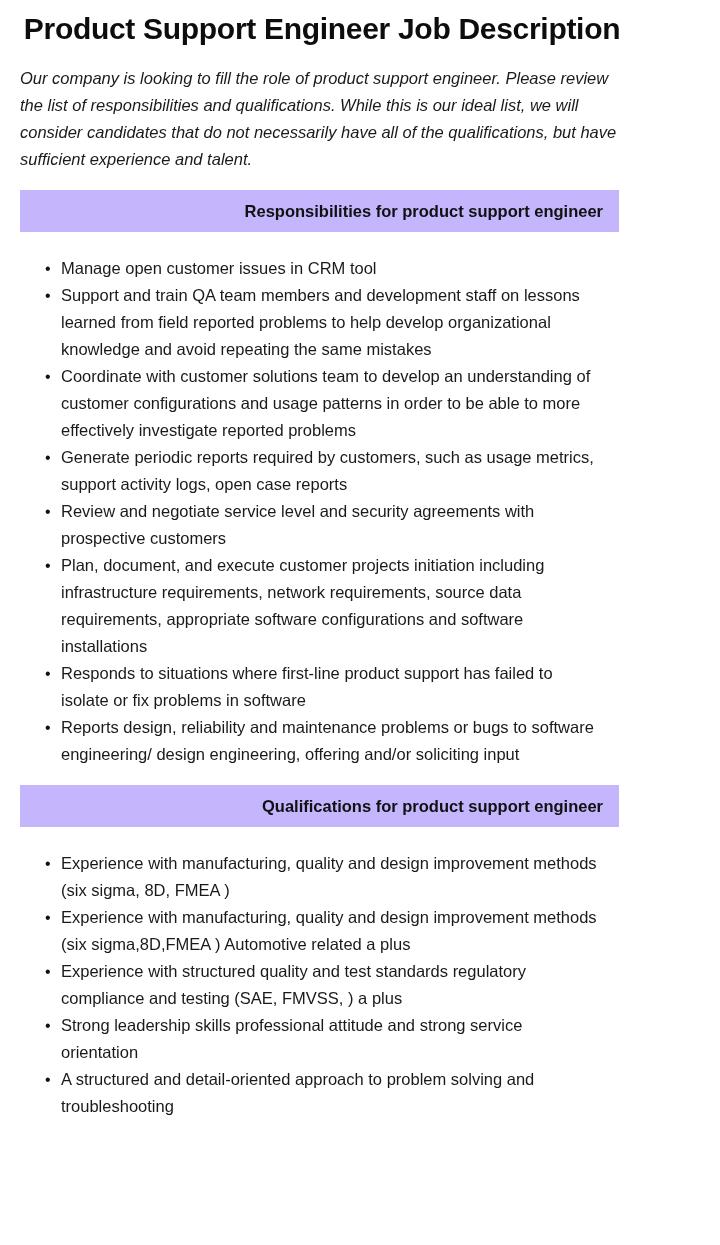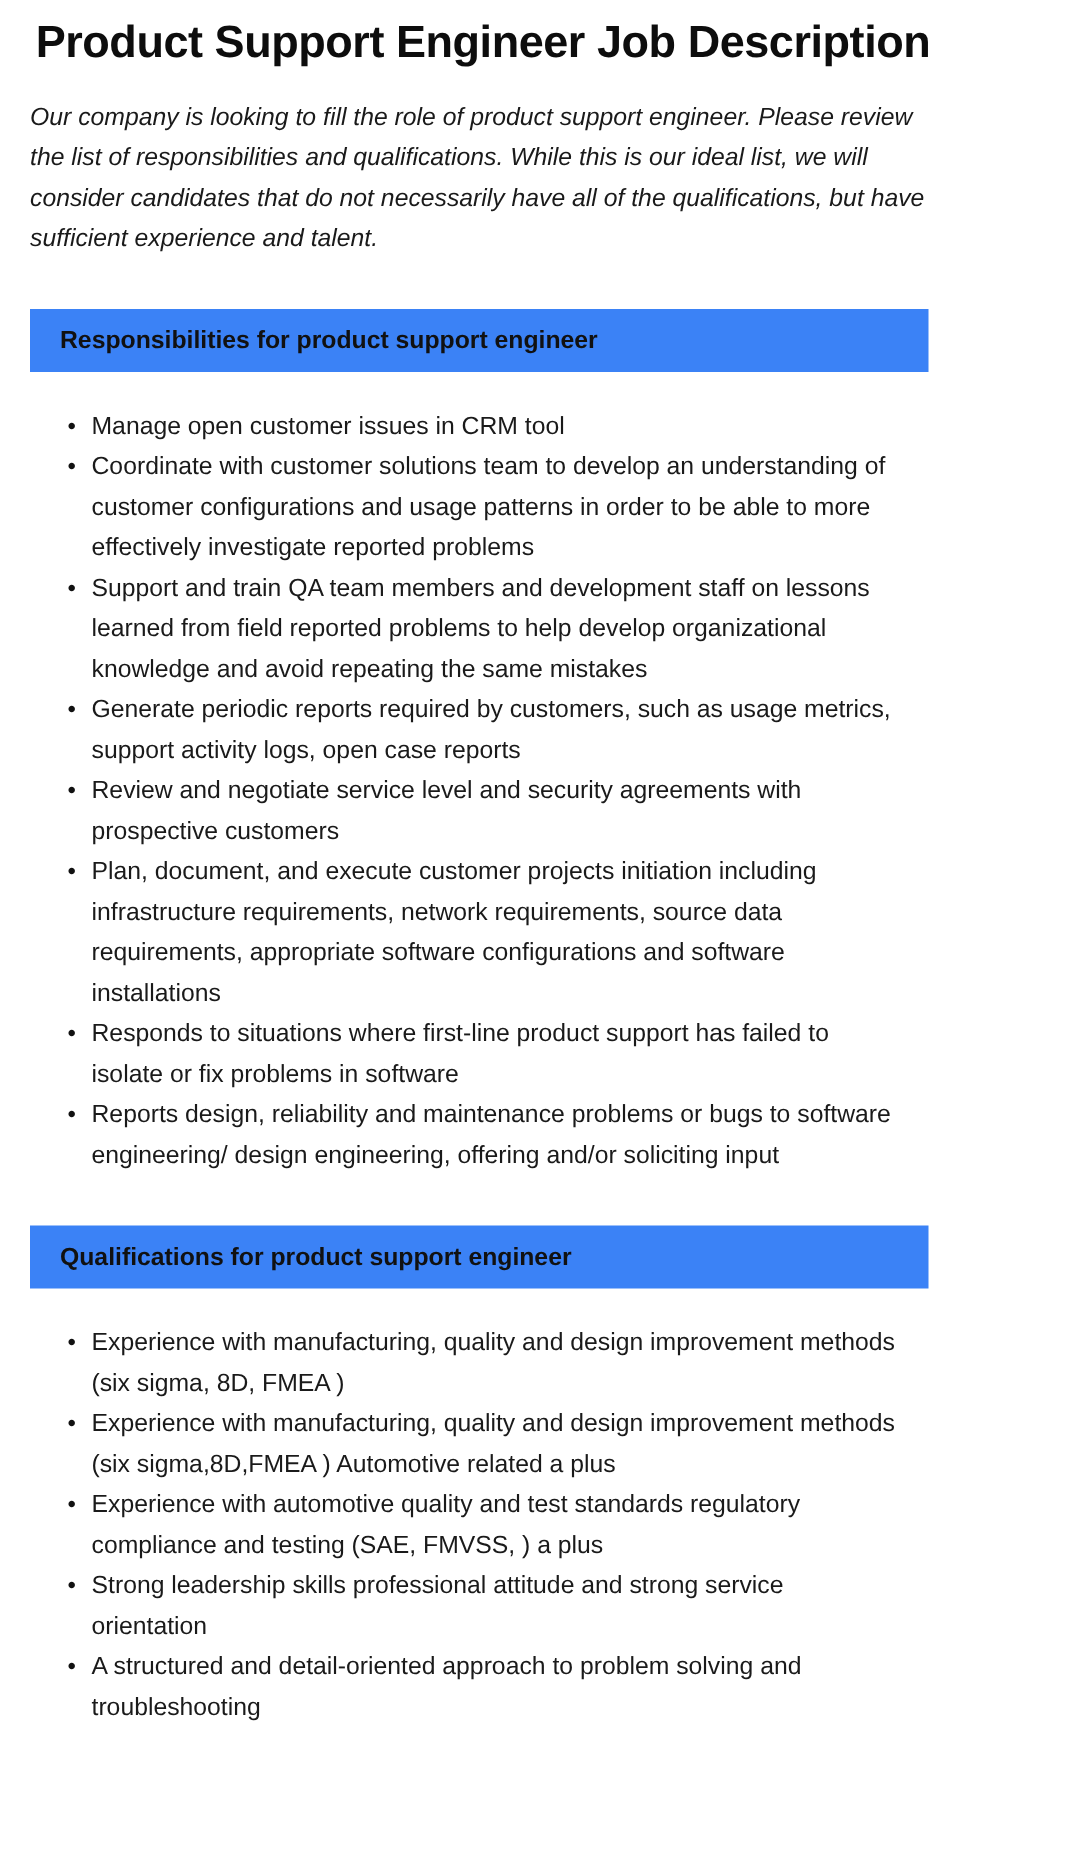--- a/index.html
+++ b/index.html
@@ -29,27 +29,28 @@
     color: #0d0d0d;
   }
   .intro {
     font-size: 16.5px;
     line-height: 27px;
     margin: 17px 26px 0 20px;
     color: #1a1a1a;
     font-style: italic;
   }
   .section-header {
-    margin: 33px 25px 0 20px;
-    background: #3b82f6;
+    margin: 17px 25px 0 20px;
+    background: #c4b5fd;
     padding: 12px 16px 12px 20px;
     font-size: 16.5px;
     font-weight: 700;
     line-height: 18px;
     color: #111111;
+    text-align: right;
   }
   ul.bullet-list {
     list-style: none;
     margin: 23px 44px 0 20px;
     padding: 0;
   }
   ul.bullet-list li {
     position: relative;
     padding-left: 41px;
     font-size: 16.5px;
@@ -71,32 +72,32 @@
 <div class="page">
 
   <h1 class="page-title">Product Support Engineer Job Description</h1>
 
   <p class="intro">Our company is looking to fill the role of product support engineer. Please review the list of responsibilities and qualifications. While this is our ideal list, we will consider candidates that do not necessarily have all of the qualifications, but have sufficient experience and talent.</p>
 
   <div class="section-header">Responsibilities for product support engineer</div>
 
   <ul class="bullet-list">
       <li>Manage open customer issues in CRM tool</li>
+      <li>Support and train QA team members and development staff on lessons learned from field reported problems to help develop organizational knowledge and avoid repeating the same mistakes</li>
       <li>Coordinate with customer solutions team to develop an understanding of customer configurations and usage patterns in order to be able to more effectively investigate reported problems</li>
-      <li>Support and train QA team members and development staff on lessons learned from field reported problems to help develop organizational knowledge and avoid repeating the same mistakes</li>
       <li>Generate periodic reports required by customers, such as usage metrics, support activity logs, open case reports</li>
       <li>Review and negotiate service level and security agreements with prospective customers</li>
       <li>Plan, document, and execute customer projects initiation including infrastructure requirements, network requirements, source data requirements, appropriate software configurations and software installations</li>
       <li>Responds to situations where first-line product support has failed to isolate or fix problems in software</li>
       <li>Reports design, reliability and maintenance problems or bugs to software engineering/ design engineering, offering and/or soliciting input</li>
     </ul>
 
   <div class="section-header">Qualifications for product support engineer</div>
 
   <ul class="bullet-list">
       <li>Experience with manufacturing, quality and design improvement methods (six sigma, 8D, FMEA )</li>
       <li>Experience with manufacturing, quality and design improvement methods (six sigma,8D,FMEA ) Automotive related a plus</li>
-      <li>Experience with automotive quality and test standards regulatory compliance and testing (SAE, FMVSS, ) a plus</li>
+      <li>Experience with structured quality and test standards regulatory compliance and testing (SAE, FMVSS, ) a plus</li>
       <li>Strong leadership skills professional attitude and strong service orientation</li>
       <li>A structured and detail-oriented approach to problem solving and troubleshooting</li>
     </ul>
 
 </div>
 
 </body></html>

